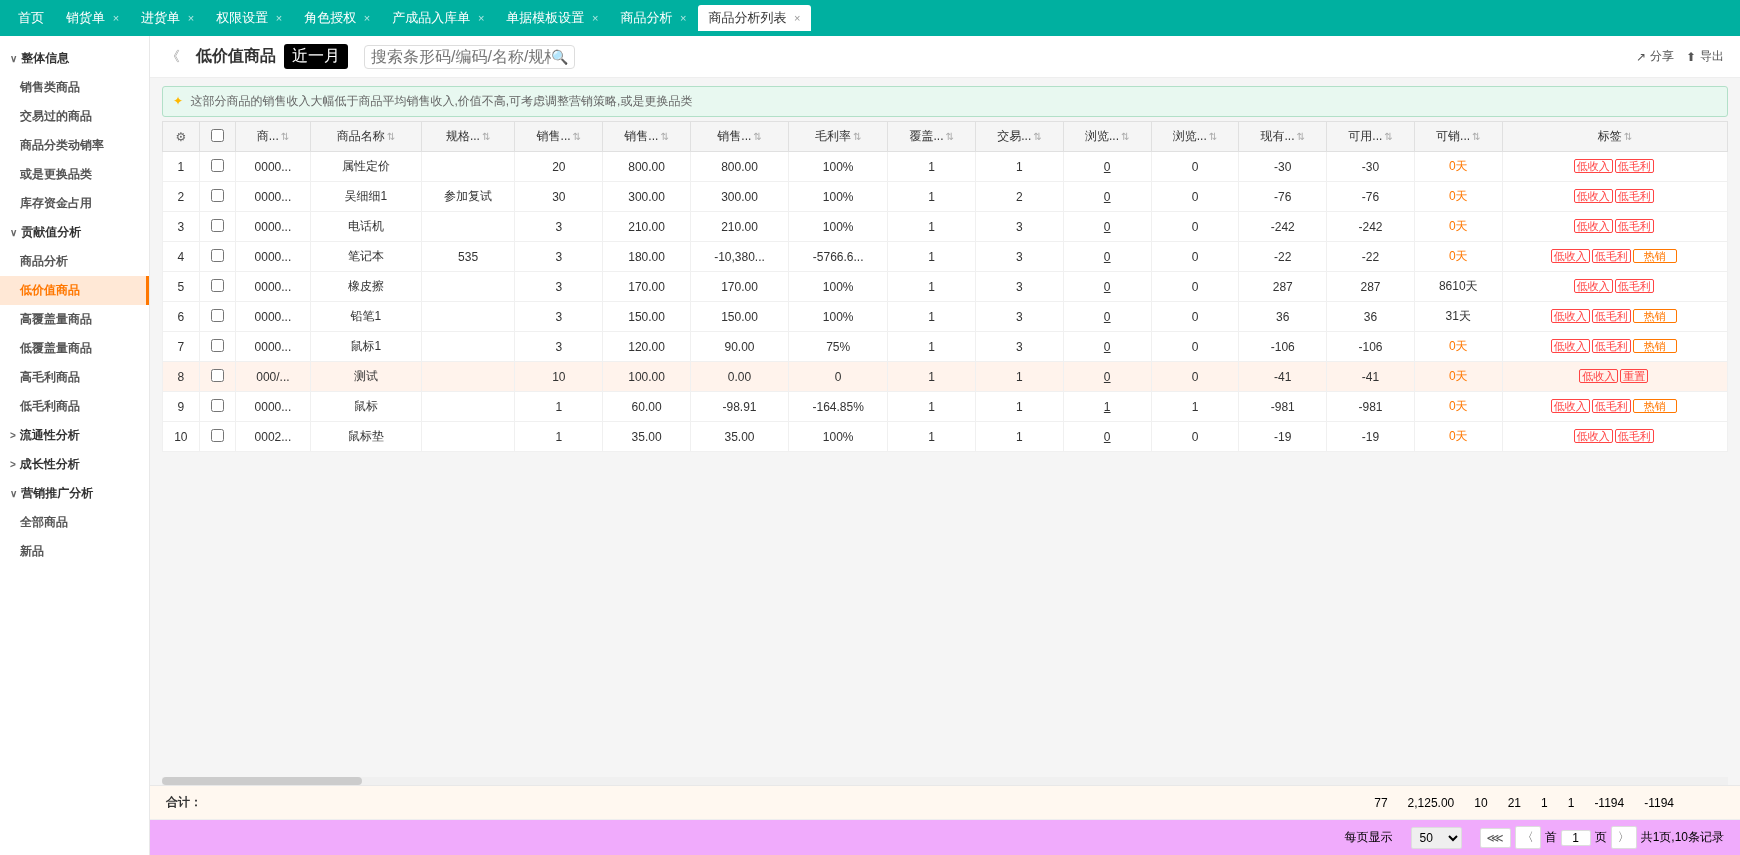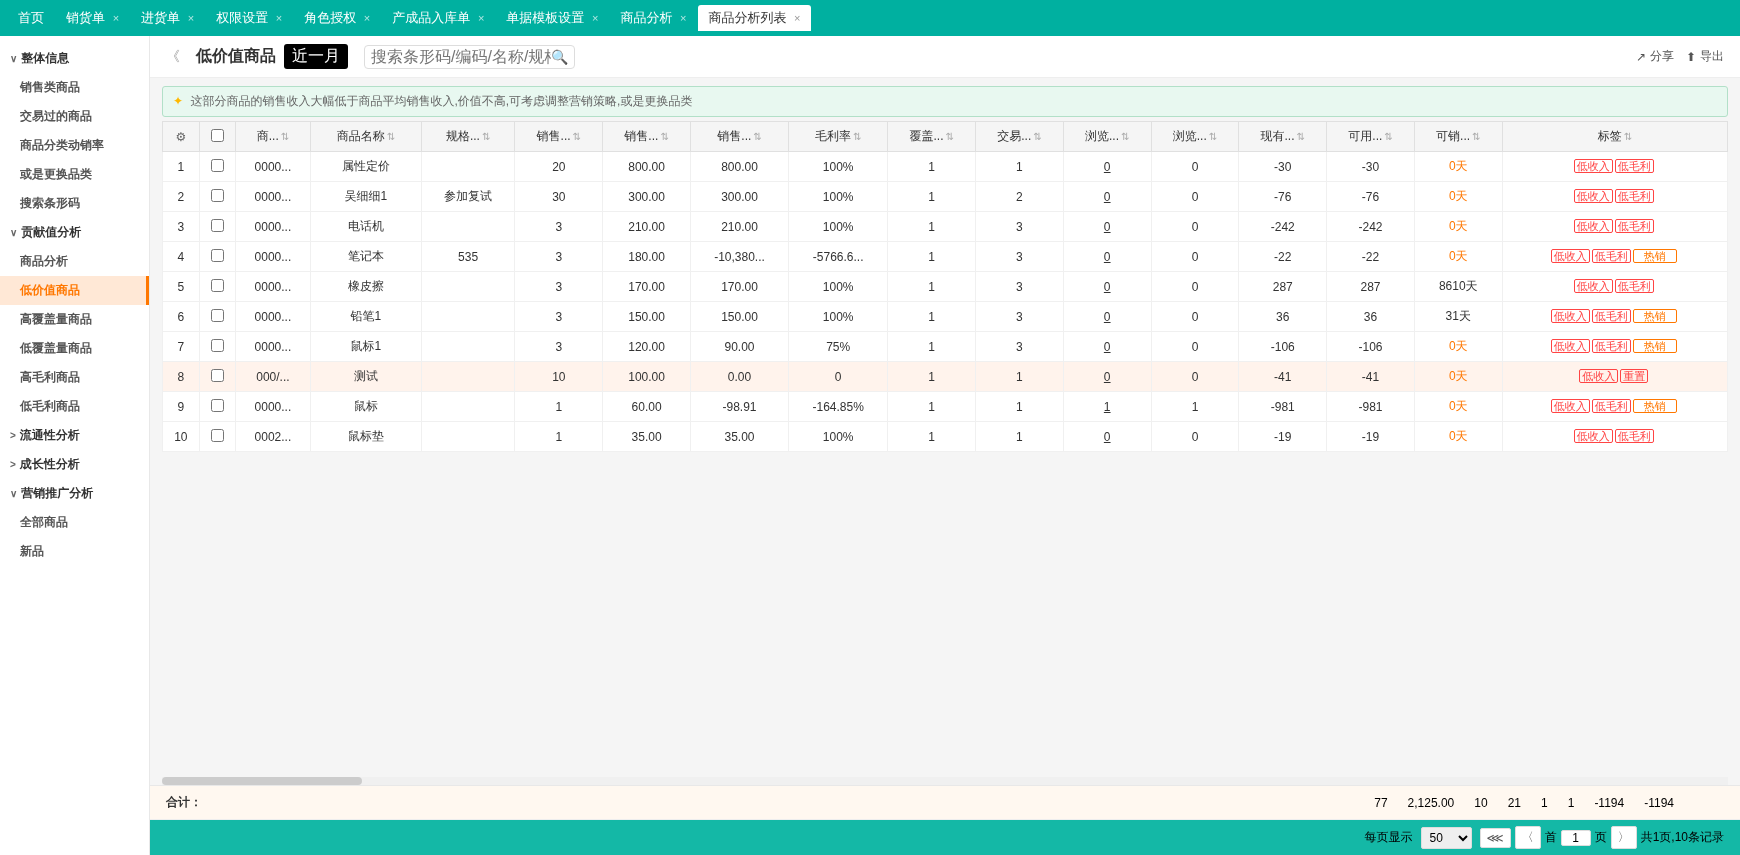--- a/index.html
+++ b/index.html
@@ -174,27 +174,27 @@
       padding: 8px 16px;
       display: flex;
       align-items: center;
       gap: 32px;
     }
     .footer-label { color: #333; font-weight: bold; }
     .footer-values { display: flex; gap: 20px; flex: 1; justify-content: flex-end; padding-right: 50px; }
 
     
     .pagination-bar {
-      background: #14b8a6;
+      background: #f0abfc;
       border-top: 1px solid #eee;
       padding: 6px 16px;
       display: flex;
       align-items: center;
       justify-content: flex-end;
-      gap: 8px;
+      gap: 18px;
     }
     .pagination-bar .page-ctrl {
       display: flex;
       align-items: center;
       gap: 4px;
     }
     .page-btn {
       border: 1px solid #ddd;
       background: #fff;
       padding: 2px 6px;
@@ -243,21 +243,21 @@
 <div class="main-layout">
 
   <aside class="sidebar" style="position:relative;">
     <div class="sidebar-group-header">
       <span class="arrow">∨</span>整体信息
     </div>
     <div class="sidebar-item">销售类商品</div>
     <div class="sidebar-item">交易过的商品</div>
     <div class="sidebar-item">商品分类动销率</div>
     <div class="sidebar-item">或是更换品类</div>
-    <div class="sidebar-item">搜索条形码</div>
+    <div class="sidebar-item">库存资金占用</div>
 
     <div class="sidebar-group-header">
       <span class="arrow">∨</span>贡献值分析
     </div>
     <div class="sidebar-item">商品分析</div>
     <div class="sidebar-item active">低价值商品</div>
     <div class="sidebar-item">高覆盖量商品</div>
     <div class="sidebar-item">低覆盖量商品</div>
     <div class="sidebar-item">高毛利商品</div>
     <div class="sidebar-item">低毛利商品</div>

